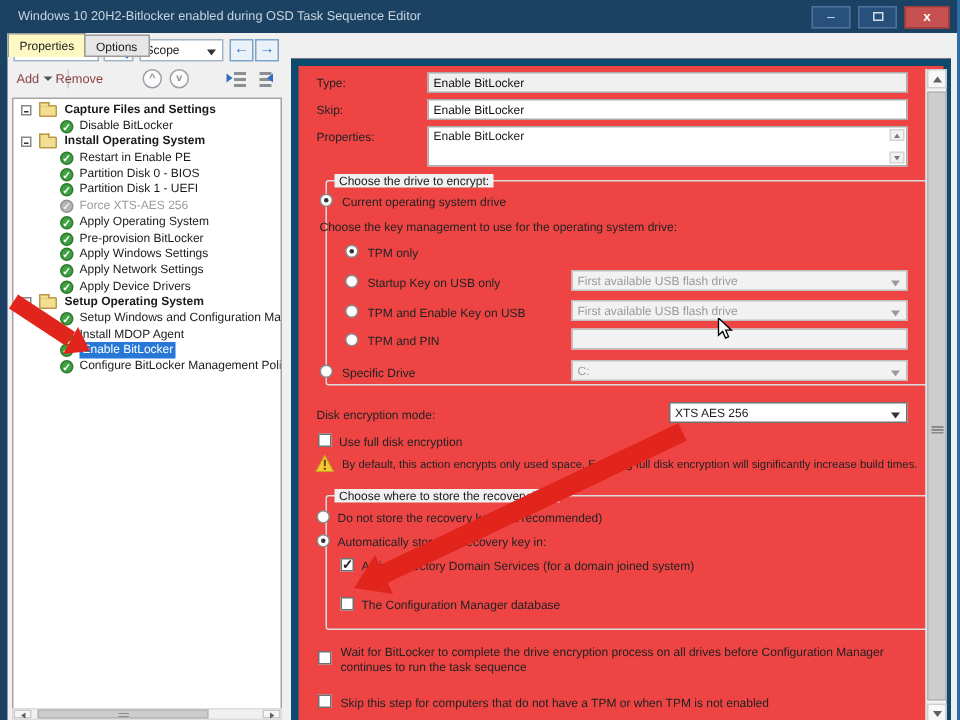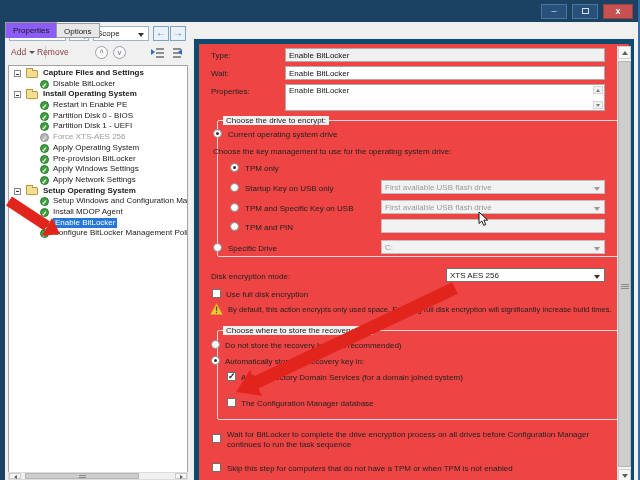--- a/index.html
+++ b/index.html
@@ -63,21 +63,21 @@
 
   
   #tree-hscroll { position:absolute; left:3px; top:450px; width:180px; height:8px; background:#f0f0f0; border:1px solid #dcdcdc; }
   .hs-btn { position:absolute; top:0; width:12px; height:6px; background:#f5f5f5; border:1px solid #c9c9c9; }
   .hs-thumb { position:absolute; left:16px; top:0; width:114px; height:6px; background:#cdcdcd; border:1px solid #b5b5b5; }
   .grip { position:absolute; left:50%; top:1px; width:7px; margin-left:-3.5px; height:4px;
           background:repeating-linear-gradient(to bottom,#8a8a8a 0,#8a8a8a 1px,transparent 1px,transparent 2px); }
   .tri-l { width:0;height:0;border-top:2.5px solid transparent;border-bottom:2.5px solid transparent;border-right:3px solid #606060;position:absolute;left:4px;top:0.5px; }
   .tri-r { width:0;height:0;border-top:2.5px solid transparent;border-bottom:2.5px solid transparent;border-left:3px solid #606060;position:absolute;left:4px;top:0.5px; }
   .tab { position:absolute; top:0; height:16px; font-size:8px; padding:3px 7px 0 7px; border:1px solid #9a9a9a; white-space:nowrap; }
-  #tab-properties { left:0; background:#8b5cf6; border-bottom:none; z-index:2; }
+  #tab-properties { left:0; background:#fef9c3; border-bottom:none; z-index:2; }
   #tab-options { left:51px; top:1px; height:15px; background:#e7e7e7; }
   #tabpage { position:absolute; left:189px; top:17px; width:440px; height:480px; border:5px solid #0c4a6e; background:#ef4444; }
 
   .flabel { position:absolute; font-size:8px; color:#222; white-space:nowrap; }
   .tbox { position:absolute; height:14px; border:1px solid #ababab; background:#fff; font-family:"Liberation Sans",sans-serif; font-size:8px; padding:1px 3px; color:#111; }
   .tbox.ro { background:#f0f0f0; }
   #desc-box { position:absolute; height:27px; border:1px solid #ababab; background:#fff; font-size:8px; padding:1px 14px 1px 3px; }
   .mini-sb { position:absolute; right:1px; width:10px; height:8px; background:#f2f2f2; border:1px solid #d5d5d5; }
   .tri-up-s { width:0;height:0;border-left:2.5px solid transparent;border-right:2.5px solid transparent;border-bottom:3px solid #7a7a7a;position:absolute;left:2px;top:2px; }
   .tri-dn-s { width:0;height:0;border-left:2.5px solid transparent;border-right:2.5px solid transparent;border-top:3px solid #7a7a7a;position:absolute;left:2px;top:2px; }
@@ -108,20 +108,21 @@
   #annot { position:absolute; left:0; top:0; pointer-events:none; z-index:50; }
   #cursor { position:absolute; left:478px; top:212px; z-index:60; pointer-events:none; }
   .warn-ic { position:absolute; }
 </style>
 </head>
 <body>
 
 <div id="win">
 
   <div id="titlebar">
+    <span id="title-text">Windows 10 20H2-Bitlocker enabled during OSD Task Sequence Editor</span>
     <div class="winbtn" id="btn-min">–</div>
     <div class="winbtn" id="btn-max"><span class="maxglyph"></span></div>
     <div class="winbtn" id="btn-close">x</div>
   </div>
   <div id="frame-outer-right"></div>
 
   <div id="client">
 
     <input id="find-box" value="Find" style="">
     <span id="find-clear">x</span>
@@ -197,20 +198,24 @@
           <span class="tlabel">Pre-provision BitLocker</span>
         </div>
       <div class="trow t-step">
           <span class="stepok">✓</span>
           <span class="tlabel">Apply Windows Settings</span>
         </div>
       <div class="trow t-step">
           <span class="stepok">✓</span>
           <span class="tlabel">Apply Network Settings</span>
         </div>
+      <div class="trow t-step">
+          <span class="stepok">✓</span>
+          <span class="tlabel">Apply Device Drivers</span>
+        </div>
       <div class="trow t-group">
           <span class="expander"></span>
           <span class="folder"></span>
           <span class="tlabel">Setup Operating System</span>
         </div>
       <div class="trow t-step">
           <span class="stepok">✓</span>
           <span class="tlabel">Setup Windows and Configuration Manager</span>
         </div>
       <div class="trow t-step">
@@ -239,21 +244,21 @@
         </div>
     </div>
 
     <div class="tab" id="tab-properties">Properties</div>
     <div class="tab" id="tab-options">Options</div>
 
     <div id="tabpage">
 
       <span class="flabel" style="left:12px; top:7px">Type:</span>
       <input class="tbox ro" style="left: 86px; top: 4px; width: 320px;" readonly="" value="Enable BitLocker">
-      <span class="flabel" style="left:12px; top:25px">Wait:</span>
+      <span class="flabel" style="left:12px; top:25px">Skip:</span>
       <input class="tbox" style="left: 86px; top: 22px; width: 320px;" value="Enable BitLocker">
       <span class="flabel" style="left:12px; top:43px">Properties:</span>
       <div id="desc-box" style="left:86px; top:40px; width:320px">
         <span>Enable BitLocker</span>
         <span class="mini-sb" style="top:1px">
             <span class="tri-up-s"></span>
           </span>
         <span class="mini-sb" style="bottom:1px">
             <span class="tri-dn-s"></span>
           </span>
@@ -270,21 +275,21 @@
       <span class="flabel" style="left:46px; top:120px">TPM only</span>
 
       <span class="rad" style="left:31px; top:139px"></span>
       <span class="flabel" style="left:46px; top:140px">Startup Key on USB only</span>
       <div class="cmb dis" style="left:182px; top:136px; width:224px">
         <span>First available USB flash drive</span>
         <span class="tri-dn"></span>
       </div>
 
       <span class="rad" style="left:31px; top:159px"></span>
-      <span class="flabel" style="left:46px; top:160px">TPM and Specific Key on USB</span>
+      <span class="flabel" style="left:46px; top:160px">TPM and Enable Key on USB</span>
       <div class="cmb dis" style="left:182px; top:156px; width:224px">
         <span>First available USB flash drive</span>
         <span class="tri-dn"></span>
       </div>
 
       <span class="rad" style="left:31px; top:178px"></span>
       <span class="flabel" style="left:46px; top:179px">TPM and PIN</span>
       <input class="tbox ro" style="left: 182px; top: 175px; width: 224px; border-color: rgb(192, 192, 192); background: rgb(242, 242, 242);" readonly="" value="">
 
       <span class="rad" style="left:14px; top:199px"></span>

